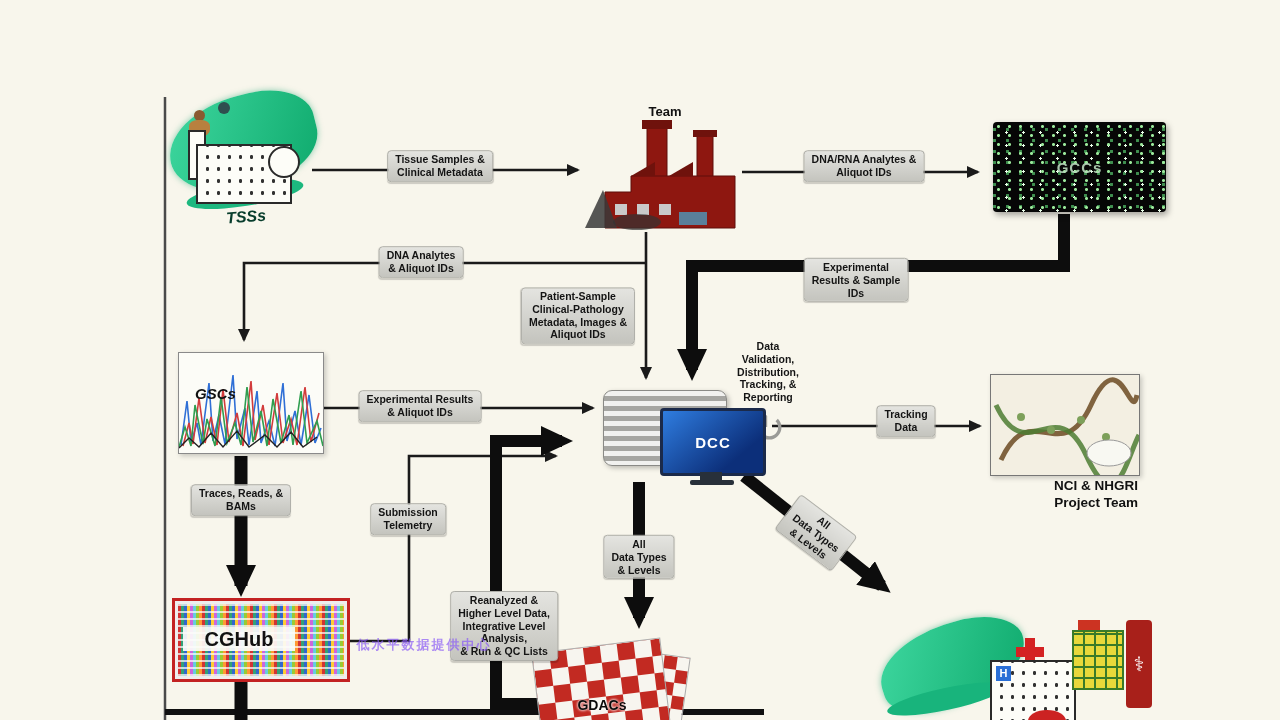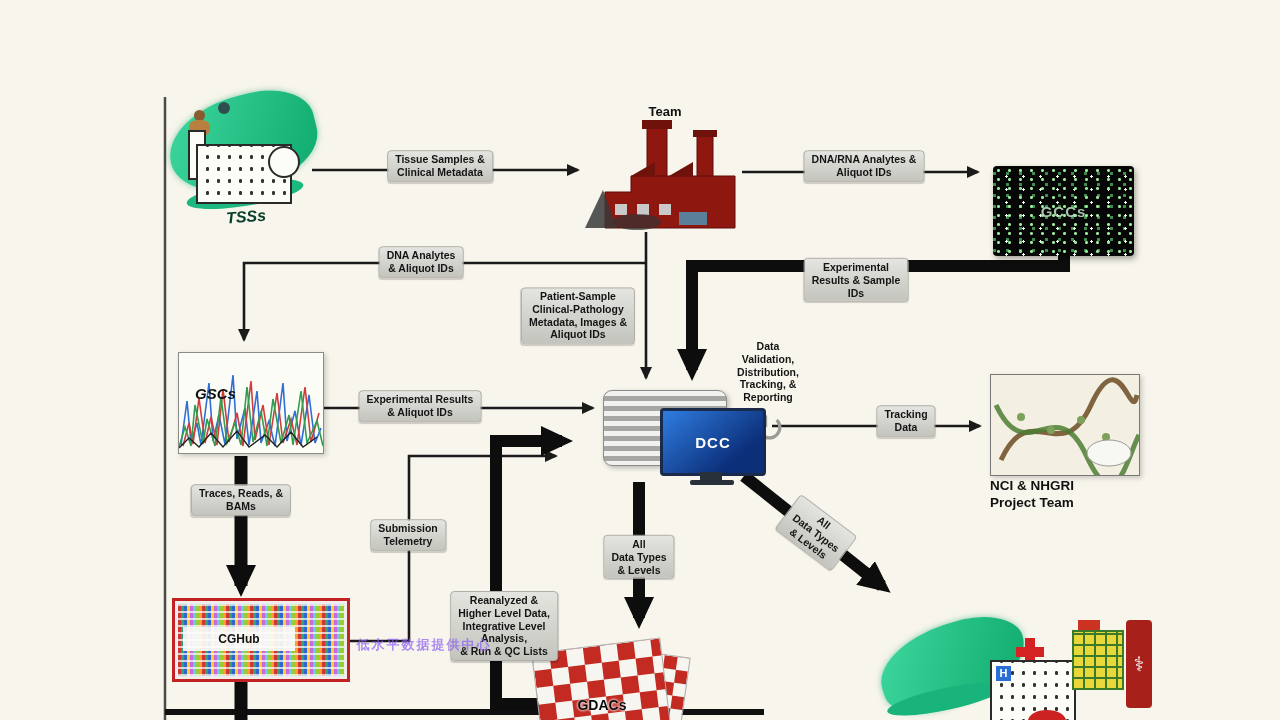--- a/index.html
+++ b/index.html
@@ -57,33 +57,33 @@
     box-shadow:2px 2px 5px rgba(0,0,0,.25);
   }
   #dcc-monitor{
     background:linear-gradient(140deg,#2f7de0 0%,#0c2f7a 75%);
     border:3px solid #1b2a4a; border-radius:4px;
     display:flex; align-items:center; justify-content:center;
     color:#fff; font-weight:bold; font-size:15px; letter-spacing:1px;
   }
   
   #nci{background:#f3efe2; border:1.5px solid #777; box-shadow:2px 2px 5px rgba(0,0,0,.2);}
-  #nci-label{text-align:left; font-size:13.5px; font-weight:600; color:#111; line-height:1.25; white-space:pre-line;}
+  #nci-label{text-align:right; font-size:13.5px; font-weight:600; color:#111; line-height:1.25; white-space:pre-line;}
   
   #cghub{border:3px solid #c32222; background:#eee;}
   #cghub-heat{
     position:absolute; inset:3px;
     background:
       repeating-linear-gradient(0deg, rgba(255,255,255,.7) 0 2px, transparent 2px 7px),
       repeating-linear-gradient(90deg,#d23333 0 3px,#33a177 3px 6px,#3366cc 6px 9px,#ffcc33 9px 12px,#cc66dd 12px 15px,#66ccdd 15px 18px,#99cc33 18px 21px,#ff9933 21px 24px);
   }
   #cghub-band{
     position:absolute; left:8px; top:26px; width:112px; height:24px;
     background:rgba(252,252,248,.92); display:flex; align-items:center; justify-content:center;
-    font-weight:bold; font-size:12px; color:#111;
+    font-weight:bold; font-size:20px; color:#111;
   }
   
   .checker{
     background:repeating-conic-gradient(#c22a22 0% 25%, #f7f5ef 0% 50%);
     background-size:34px 34px; border:1px solid #aaa;
   }
   #gdacs-label{
     position:absolute; left:0; right:0; top:52px; text-align:center; z-index:3;
     font-weight:bold; font-size:14px; color:#0a0a0a; text-shadow:0 0 3px #fff,0 0 3px #fff;
   }
@@ -155,21 +155,21 @@
       <path d="M84,56 L108,42 L108,56 Z" fill="#6f120c"></path>
       <polygon points="0,108 18,70 32,108" fill="#3a3a3a" opacity="0.85"></polygon>
       <rect x="30" y="84" width="12" height="11" fill="#c9c9c9"></rect>
       <rect x="52" y="84" width="12" height="11" fill="#c9c9c9"></rect>
       <rect x="74" y="84" width="12" height="11" fill="#c9c9c9"></rect>
       <ellipse cx="52" cy="102" rx="24" ry="8" fill="#333" opacity="0.7"></ellipse>
       <rect x="94" y="92" width="28" height="13" fill="#5a7f9a"></rect>
     </svg>
   </div>
 
-  <div id="gccs" class="abs" style="left:993px;top:122px;width:141px;height:90px;z-index:3;margin-top:44px;">
+  <div id="gccs" class="abs" style="left:993px;top:122px;width:173px;height:90px;z-index:3;">
     <div class="node-label">GCCs</div>
   </div>
 
   <div id="gscs" class="abs" style="left:178px;top:352px;width:144px;height:100px;z-index:3;">
     <svg width="144" height="100" viewBox="0 0 144 100">
       <path d="M2,92 L8,48 L12,90 L18,70 L22,92 L30,30 L34,88 L40,62 L46,91 L54,22 L58,86 L66,55 L70,92 L78,38 L82,90 L90,68 L96,93 L104,30 L108,88 L116,58 L122,92 L130,42 L136,90 L142,75" stroke="#2f6fd6" stroke-width="1.6" fill="none"></path>
       <path d="M4,93 L10,70 L14,91 L20,45 L26,90 L32,64 L38,92 L44,36 L50,89 L58,60 L64,93 L72,28 L76,87 L84,52 L90,92 L98,40 L104,90 L112,66 L118,92 L126,34 L132,89 L140,60" stroke="#d23b3b" stroke-width="1.6" fill="none"></path>
       <path d="M0,94 L6,74 L12,93 L16,52 L24,91 L28,66 L36,93 L42,44 L48,90 L56,70 L62,92 L68,34 L74,89 L82,58 L88,93 L94,46 L102,90 L110,62 L114,92 L122,38 L128,90 L138,68 L144,93" stroke="#2f9e4f" stroke-width="1.6" fill="none"></path>
       <path d="M0,95 L10,85 L20,94 L32,80 L44,94 L58,78 L70,94 L86,82 L98,94 L112,79 L124,94 L138,84" stroke="#222" stroke-width="1.4" fill="none"></path>
     </svg>
@@ -243,21 +243,21 @@
 &amp; Aliquot IDs</div>
   <div class="lbl plain" style="left:768px;top:372px;">Data
 Validation,
 Distribution,
 Tracking, &amp;
 Reporting</div>
   <div class="lbl" style="left:906px;top:421px;">Tracking
 Data</div>
   <div class="lbl" style="left:241px;top:500px;">Traces, Reads, &amp;
 BAMs</div>
-  <div class="lbl" style="left:408px;top:519px;margin-top:16px;">Submission
+  <div class="lbl" style="left:408px;top:519px;">Submission
 Telemetry</div>
   <div class="lbl" style="left:504px;top:579px;margin-top:47px;">Reanalyzed &amp;
 Higher Level Data,
 Integrative Level
 Analysis,
 &amp; Run &amp; QC Lists</div>
   <div class="lbl" style="left:639px;top:557px;">All
 Data Types
 &amp; Levels</div>
   <div class="lbl rot" style="left:816px;top:533px;">All

